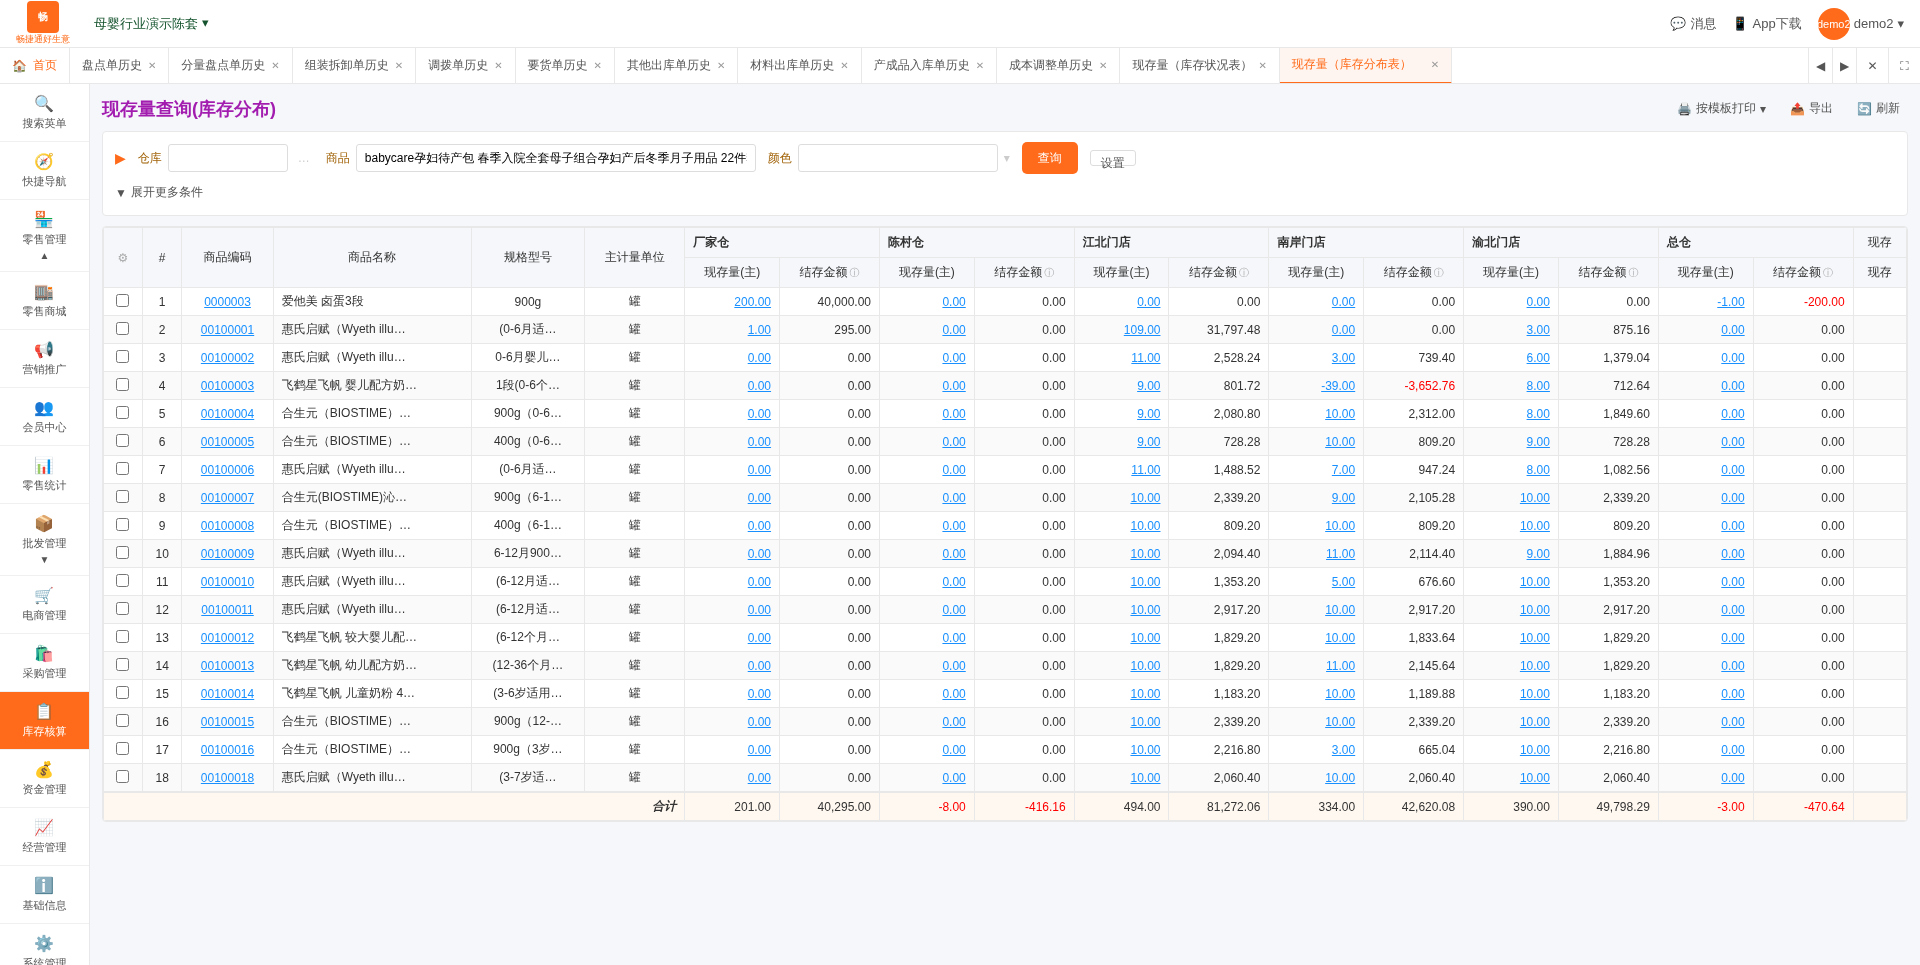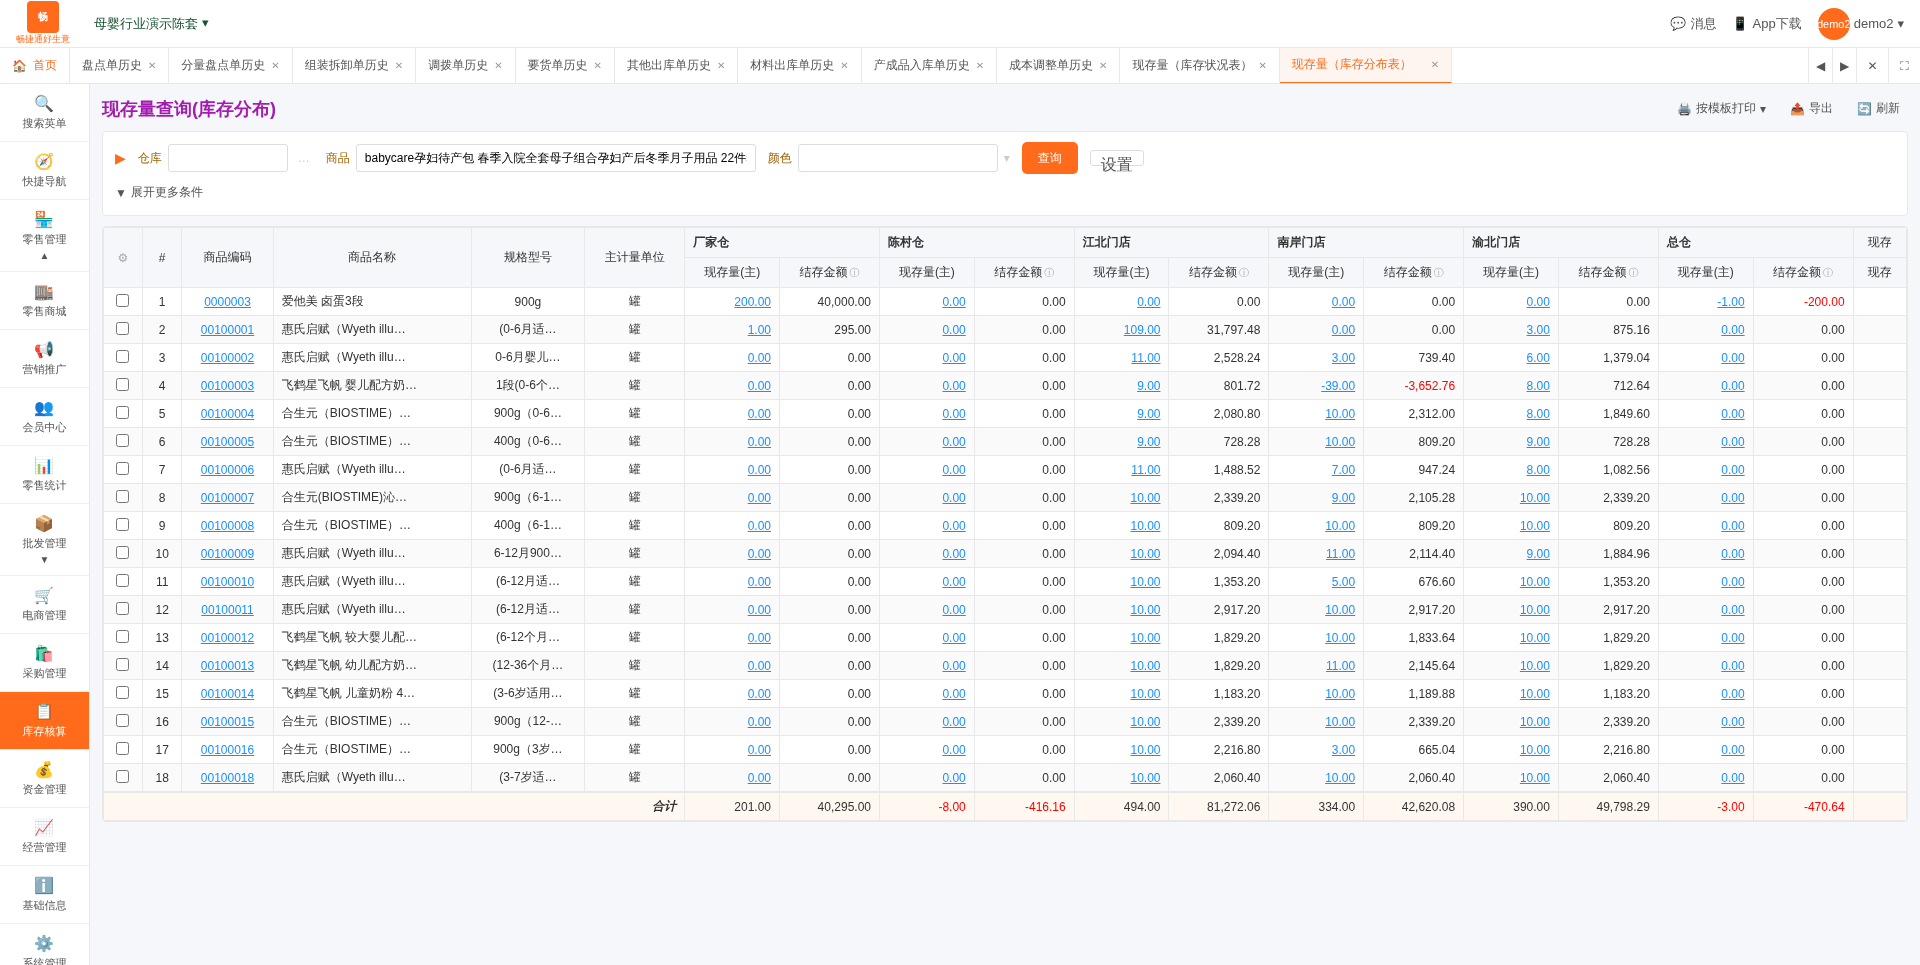--- a/index.html
+++ b/index.html
@@ -44,21 +44,21 @@
 
     
     .filter-area { background: #fff; border-radius: 4px; padding: 10px 12px; margin-bottom: 10px; border: 1px solid #e8e8e8; }
     .filter-row { display: flex; align-items: center; gap: 12px; }
     .filter-item { display: flex; align-items: center; gap: 6px; }
     .filter-label { color: #a16207; font-size: 12px; white-space: nowrap; }
     .filter-input { border: 1px solid #ddd; border-radius: 3px; padding: 4px 8px; font-size: 12px; height: 28px; width: 120px; outline: none; }
     .filter-input-long { width: 400px; }
     .filter-input-color { width: 200px; }
     .filter-btn-orange { background: #ff6b1a; color: white; border: none; border-radius: 5px; padding: 4px 16px; height: 32px; cursor: pointer; font-size: 12px; }
-    .filter-btn-white { background: #fff; color: #555; border: 1px solid #ddd; border-radius: 3px; padding: 4px 10px; height: 16px; cursor: pointer; font-size: 16px; }
+    .filter-btn-white { background: #fff; color: #555; border: 1px solid #ddd; border-radius: 3px; padding: 4px 10px; height: 16px; cursor: pointer; font-size: 12px; }
     .filter-expand { display: flex; align-items: center; gap: 4px; color: #555; cursor: pointer; font-size: 12px; margin-top: 6px; padding: 4px 0; }
     .orange-arrow { color: #ff6b1a; cursor: pointer; font-size: 14px; }
     .dots-btn { color: #ccc; cursor: pointer; padding: 0 4px; }
 
     
     .table-container { background: #fff; border-radius: 4px; border: 1px solid #e8e8e8; overflow: auto; }
     table { border-collapse: collapse; width: 100%; font-size: 12px; }
     thead tr th { background: #f5f7fa; border: 1px solid #e8e8e8; padding: 6px 8px; text-align: center; font-weight: 500; color: #333; white-space: nowrap; position: sticky; top: 0; z-index: 2; }
     thead tr.sub-header th { background: #f5f7fa; }
     tbody tr td { border: 1px solid #e8e8e8; padding: 5px 8px; text-align: center; color: #333; white-space: nowrap; }

